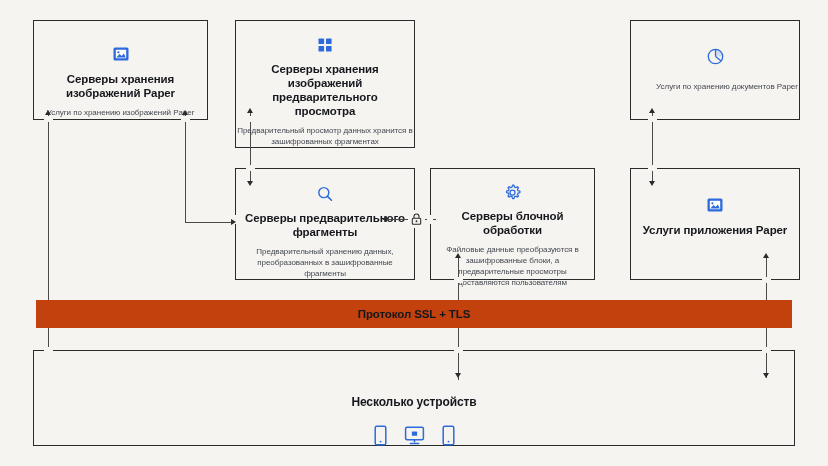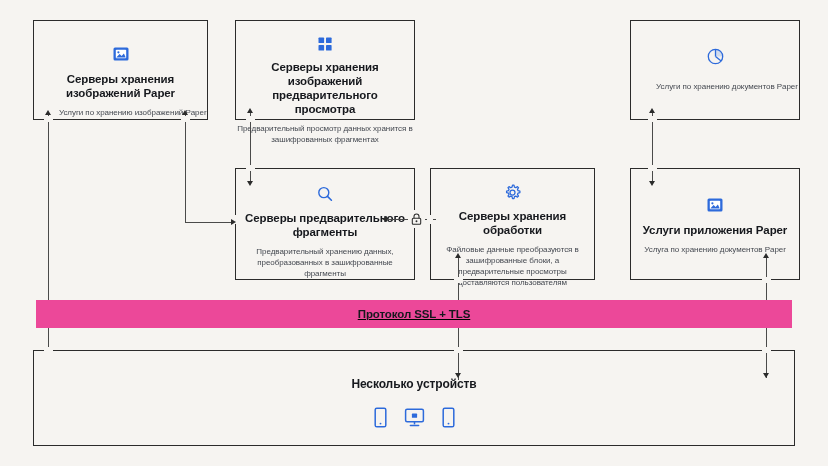--- a/index.html
+++ b/index.html
@@ -53,24 +53,23 @@
   .arrow { position: absolute; width: 0; height: 0; z-index: 4; }
   .arrow-up    { border-left: 3.5px solid transparent; border-right: 3.5px solid transparent; border-bottom: 5px solid #2b2b2b; }
   .arrow-down  { border-left: 3.5px solid transparent; border-right: 3.5px solid transparent; border-top: 5px solid #2b2b2b; }
   .arrow-left  { border-top: 3.5px solid transparent; border-bottom: 3.5px solid transparent; border-right: 5px solid #2b2b2b; }
   .arrow-right { border-top: 3.5px solid transparent; border-bottom: 3.5px solid transparent; border-left: 5px solid #2b2b2b; }
 
   
   #ssl-band {
     position: absolute;
     left: 36px; top: 300px; width: 756px; height: 28px;
-    background: #ec4899;
+    background: #c2410c;
     display: flex; align-items: center; justify-content: center;
     z-index: 6;
-    text-decoration: underline;
   }
   #ssl-band .lbl {
     font-size: 11.5px; font-weight: bold; color: #16181d;
     letter-spacing: -0.1px;
   }
 
   
   #devices-row { display: flex; gap: 16px; align-items: center; justify-content: center; margin-top: 16px; }
   .lock-badge {
     position: absolute; z-index: 5;
@@ -115,26 +114,26 @@
   <div class="box" style="left:33px; top:20px; width:175px; height:100px; padding-top:22px;">
     <span class="icon-wrap">
       <svg width="18" height="18" viewBox="0 0 18 18">
         <rect x="1.5" y="2.5" width="15" height="13" rx="1.5" fill="#2d6adb"></rect>
         <rect x="3.8" y="4.8" width="10.4" height="8.4" rx="0.8" fill="#ffffff"></rect>
         <circle cx="6.4" cy="7.3" r="1.1" fill="#2d6adb"></circle>
         <path d="M4.3 12.6 L7.6 9.1 L9.6 11.0 L11.9 8.4 L13.7 12.6 Z" fill="#2d6adb"></path>
       </svg>
     </span>
     <div class="b-title" style="width:150px;">Серверы хранения изображений Paper</div>
-    <div class="b-sub" style="width:172px;text-align:right;">Услуги по хранению изображений Paper</div>
+    <div class="b-sub" style="width:172px;">Услуги по хранению изображений Paper</div>
   </div>
   <div class="gap" style="left:44px; top:116px; width:9px; height:6px;"></div>
   <div class="gap" style="left:181px; top:116px; width:9px; height:6px;"></div>
 
-  <div class="box" style="left:235px; top:20px; width:180px; height:100px; padding-top:14px;">
+  <div class="box" style="left:235px; top:20px; width:180px; height:128px; padding-top:14px;">
     <span class="icon-wrap">
       <svg width="18" height="18" viewBox="0 0 18 18">
         <rect x="2.5" y="2.5" width="5.6" height="5.6" rx="0.7" fill="#2d6adb"></rect>
         <rect x="10.0" y="2.5" width="5.6" height="5.6" rx="0.7" fill="#2d6adb"></rect>
         <rect x="2.5" y="10.0" width="5.6" height="5.6" rx="0.7" fill="#2d6adb"></rect>
         <rect x="10.0" y="10.0" width="5.6" height="5.6" rx="0.7" fill="#2d6adb"></rect>
       </svg>
     </span>
     <div class="b-title" style="width:165px;">Серверы хранения изображений предварительного просмотра</div>
     <div class="b-sub" style="width:176px;">Предварительный просмотр данных хранится в зашифрованных фрагментах</div>
@@ -168,21 +167,21 @@
   <div class="gap" style="left:232px; top:215px; width:6px; height:9px;"></div>
   <div class="gap" style="left:412px; top:215px; width:6px; height:9px;"></div>
 
   <div class="box" style="left:430px; top:168px; width:165px; height:112px; padding-top:14px;">
     <span class="icon-wrap">
       <svg width="19" height="19" viewBox="0 0 19 19">
         <path d="M9.5 2.2 l1.5 0 0.45 1.9 1.35 0.56 1.65 -1.05 1.06 1.06 -1.05 1.65 0.56 1.35 1.9 0.45 0 1.5 -1.9 0.45 -0.56 1.35 1.05 1.65 -1.06 1.06 -1.65 -1.05 -1.35 0.56 -0.45 1.9 -1.5 0 -0.45 -1.9 -1.35 -0.56 -1.65 1.05 -1.06 -1.06 1.05 -1.65 -0.56 -1.35 -1.9 -0.45 0 -1.5 1.9 -0.45 0.56 -1.35 -1.05 -1.65 1.06 -1.06 1.65 1.05 1.35 -0.56 z" fill="none" stroke="#2d6adb" stroke-width="1.25" stroke-linejoin="round"></path>
         <circle cx="9.5" cy="9.5" r="2.5" fill="none" stroke="#2d6adb" stroke-width="1.25"></circle>
       </svg>
     </span>
-    <div class="b-title" style="width:162px;">Серверы хранения обработки</div>
+    <div class="b-title" style="width:162px;">Серверы блочной обработки</div>
     <div class="b-sub" style="width:160px;">Файловые данные преобразуются в зашифрованные блоки, а предварительные просмотры доставляются пользователям</div>
   </div>
   <div class="gap" style="left:427px; top:215px; width:6px; height:9px;"></div>
   <div class="gap" style="left:454px; top:277px; width:9px; height:6px;"></div>
 
   <div class="lock-badge" style="left:408px; top:210px; width:17px; height:18px;">
     <svg width="13" height="14" viewBox="0 0 13 14">
       <path d="M4.0 6.2 V4.4 a2.5 2.5 0 0 1 5 0 V6.2" fill="none" stroke="#2b2b2b" stroke-width="1.05"></path>
       <rect x="2.3" y="6.2" width="8.4" height="6.1" rx="1" fill="none" stroke="#2b2b2b" stroke-width="1.05"></rect>
       <circle cx="6.5" cy="9.3" r="0.95" fill="#2b2b2b"></circle>
@@ -192,30 +191,29 @@
   <div class="box" style="left:630px; top:168px; width:170px; height:112px; padding-top:25px;">
     <span class="icon-wrap">
       <svg width="18" height="18" viewBox="0 0 18 18">
         <rect x="1.5" y="2.5" width="15" height="13" rx="1.5" fill="#2d6adb"></rect>
         <rect x="3.8" y="4.8" width="10.4" height="8.4" rx="0.8" fill="#ffffff"></rect>
         <circle cx="6.4" cy="7.3" r="1.1" fill="#2d6adb"></circle>
         <path d="M4.3 12.6 L7.6 9.1 L9.6 11.0 L11.9 8.4 L13.7 12.6 Z" fill="#2d6adb"></path>
       </svg>
     </span>
     <div class="b-title" style="width:160px;">Услуги приложения Paper</div>
-    <div class="b-sub" style="width:168px;">Услуга по хранению документов Paper</div>
   </div>
   <div class="gap" style="left:648px; top:165px; width:9px; height:6px;"></div>
   <div class="gap" style="left:762px; top:277px; width:9px; height:6px;"></div>
 
   <div id="ssl-band">
     <span class="lbl">Протокол SSL + TLS</span>
   </div>
 
-  <div class="box" style="left:33px; top:350px; width:762px; height:96px; padding-top:26px; justify-content:flex-start;">
+  <div class="box" style="left:33px; top:350px; width:762px; height:96px; padding-top:44px; justify-content:flex-start;">
     <div class="b-title" style="width:300px; font-size:12px;">Несколько устройств</div>
     <div id="devices-row">
       <span>
         <svg width="15" height="21" viewBox="0 0 15 21">
           <rect x="2.2" y="1.2" width="10.6" height="18.6" rx="1.6" fill="none" stroke="#2d6adb" stroke-width="1.5"></rect>
           <circle cx="7.5" cy="16.6" r="0.95" fill="#2d6adb"></circle>
         </svg>
       </span>
       <span>
         <svg width="21" height="21" viewBox="0 0 21 21">

